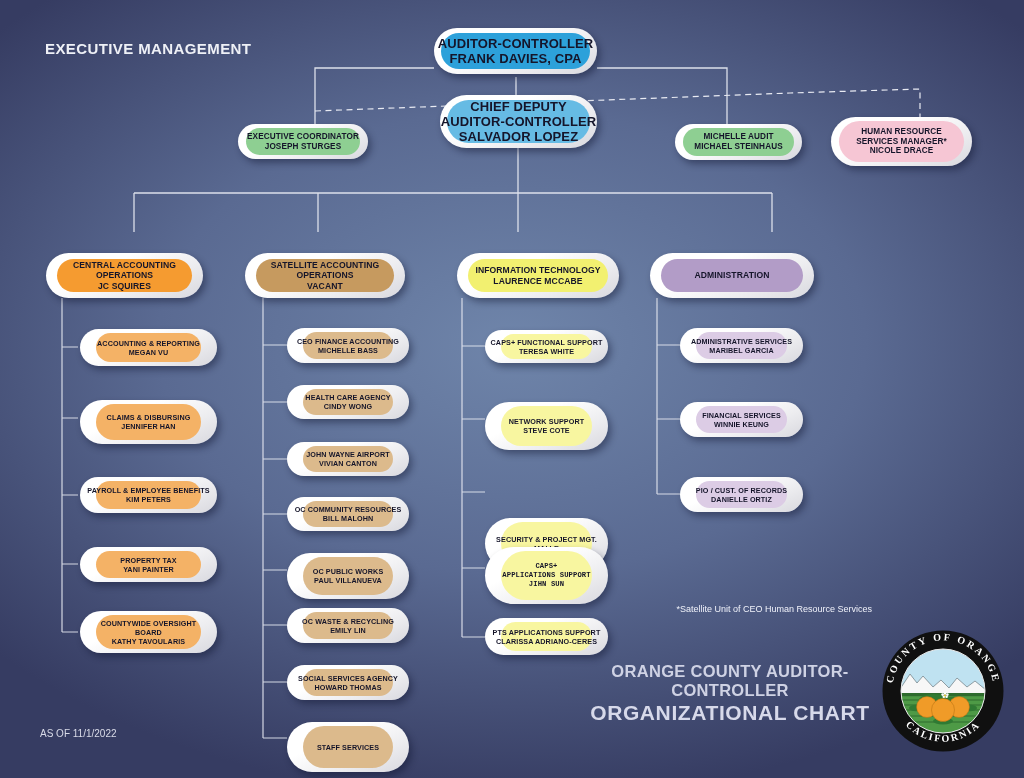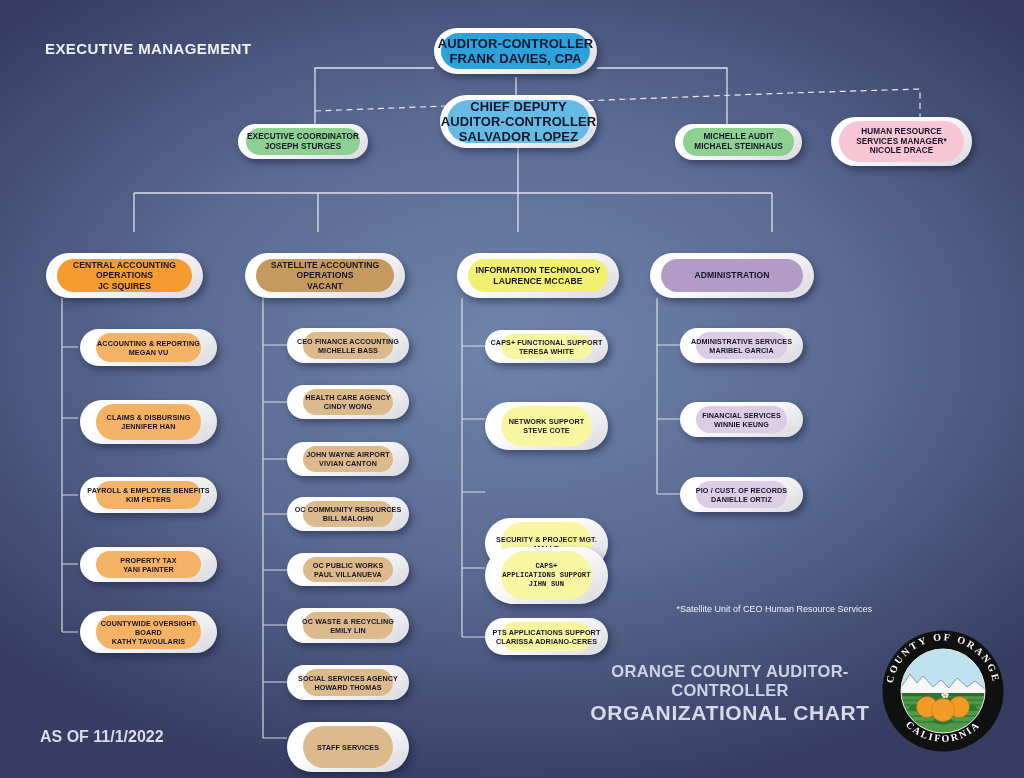--- a/index.html
+++ b/index.html
@@ -4,21 +4,21 @@
 <style>
   html,body{margin:0;padding:0;}
   #stage{
     position:relative;width:1024px;height:778px;overflow:hidden;
     font-family:"Liberation Sans",sans-serif;
     background:radial-gradient(ellipse 72% 62% at 50% 44%,
       var(--c-background_center,#6f85aa) 0%, #5a6a92 48%, var(--c-background_edge,#363c62) 95%);
   }
   .label-exec{position:absolute;left:45px;top:40px;font-size:15px;font-weight:bold;
     color:#eef0f6;letter-spacing:.4px;}
-  .label-asof{position:absolute;left:40px;top:728px;font-size:16px;font-weight:bold;color:#d9dbe8;}
+  .label-asof{position:absolute;left:40px;top:728px;font-size:10px;font-weight:normal;color:#d9dbe8;}
   .footnote{position:absolute;left:600px;top:604px;width:272px;text-align:right;
     font-size:9px;color:#f0f2fa;}
   .title-block{position:absolute;left:585px;top:662px;width:290px;text-align:center;}
   .title-1{font-size:16.5px;font-weight:bold;color:#cfd2e4;letter-spacing:.3px;}
   .title-2{font-size:21px;font-weight:bold;color:#d7d9ea;letter-spacing:.6px;margin-top:1px;}
   svg.connectors{position:absolute;left:0;top:0;pointer-events:none;}
   .pill{position:absolute;border-radius:999px;
     background:linear-gradient(155deg,#ffffff 35%,#ececef 70%,#d8d8de 100%);
     box-shadow:3px 4px 7px rgba(12,17,42,.42);}
   .inner{position:absolute;border-radius:999px;}
@@ -197,21 +197,21 @@
       <div class="txt"><div>HEALTH CARE AGENCY</div><div>CINDY WONG</div></div>
     </div>
     <div class="pill pill-unit" style="left: 287px; top: 442px; width: 122px; height: 34px;">
       <div class="inner" style="background: var(--c-satellite_tan_light);"></div>
       <div class="txt"><div>JOHN WAYNE AIRPORT</div><div>VIVIAN CANTON</div></div>
     </div>
     <div class="pill pill-unit" style="left: 287px; top: 497px; width: 122px; height: 34px;">
       <div class="inner" style="background: var(--c-satellite_tan_light);"></div>
       <div class="txt"><div>OC COMMUNITY RESOURCES</div><div>BILL MALOHN</div></div>
     </div>
-    <div class="pill pill-unit" style="left: 287px; top: 553px; width: 122px; height: 33px;">
+    <div class="pill pill-unit" style="left: 287px; top: 553px; width: 122px; height: 46px;">
       <div class="inner" style="background: var(--c-satellite_tan_light);"></div>
       <div class="txt"><div>OC PUBLIC WORKS</div><div>PAUL VILLANUEVA</div></div>
     </div>
     <div class="pill pill-unit" style="left: 287px; top: 608px; width: 122px; height: 35px;">
       <div class="inner" style="background: var(--c-satellite_tan_light);"></div>
       <div class="txt"><div>OC WASTE &amp; RECYCLING</div><div>EMILY LIN</div></div>
     </div>
     <div class="pill pill-unit" style="left: 287px; top: 665px; width: 122px; height: 35px;">
       <div class="inner" style="background: var(--c-satellite_tan_light);"></div>
       <div class="txt"><div>SOCIAL SERVICES AGENCY</div><div>HOWARD THOMAS</div></div>

